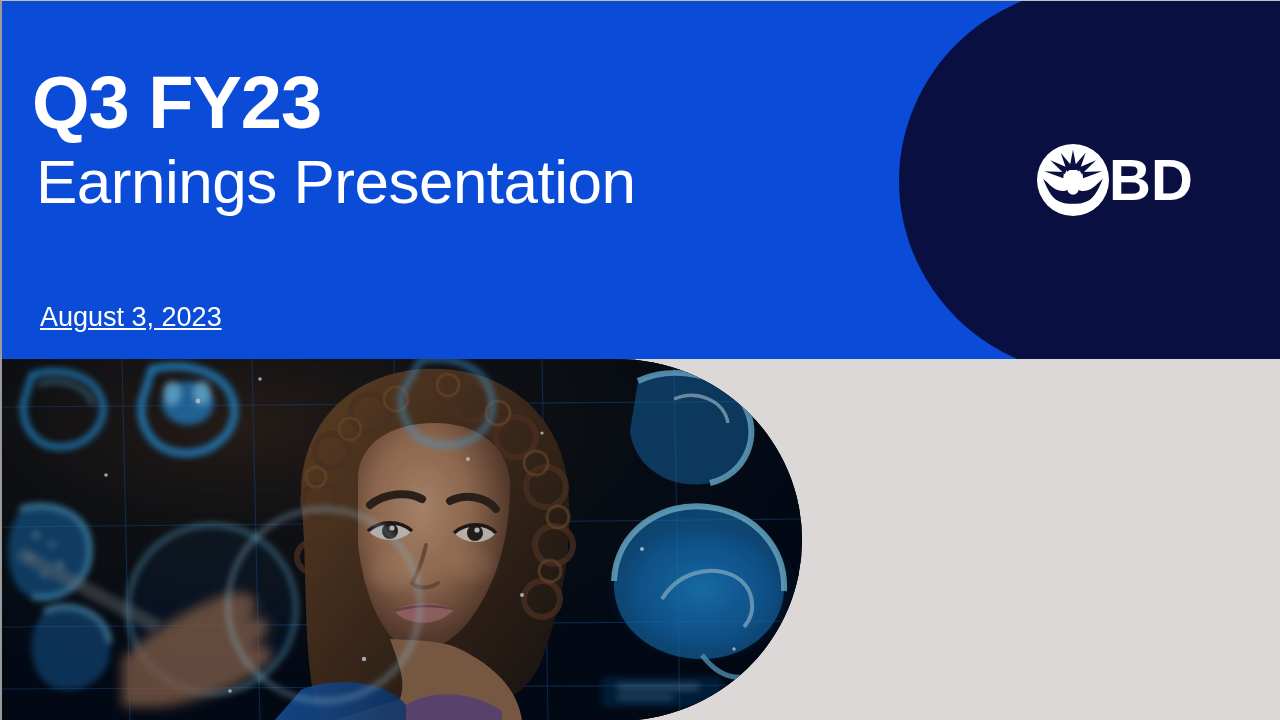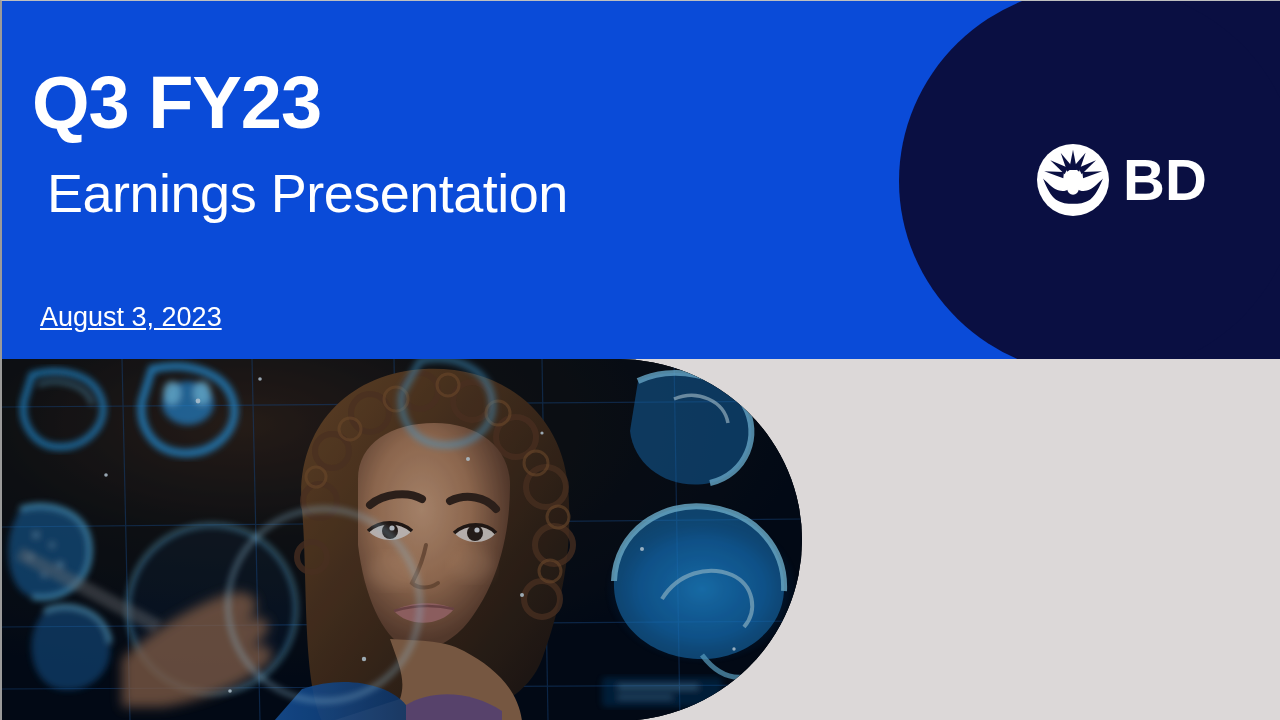--- a/index.html
+++ b/index.html
@@ -59,26 +59,26 @@
     color: #ffffff;
     font-size: 74px;
     line-height: 80px;
     font-weight: 700;
     letter-spacing: -1px;
     white-space: nowrap;
     margin: 0;
   }
   .title-sub {
     color: #ffffff;
-    font-size: 54px;
+    font-size: 62px;
     line-height: 70px;
     font-weight: 400;
     letter-spacing: -0.5px;
     white-space: nowrap;
-    margin: 15px;
+    margin: 4px;
   }
   .slide-date {
     position: absolute;
     left: 38px;
     top: 300px;
     color: #ffffff;
     font-size: 27px;
     line-height: 32px;
     font-weight: 400;
     white-space: nowrap;
@@ -87,21 +87,20 @@
 
   
   .bd-logo {
     position: absolute;
     left: 1035px;
     top: 140px;
     width: 190px;
     height: 78px;
     display: flex;
     align-items: center;
-    gap: 14px;
   }
   .bd-mark {
     width: 72px;
     height: 72px;
     flex: 0 0 auto;
   }
   .bd-wordmark {
     color: #ffffff;
     font-size: 58px;
     line-height: 58px;

